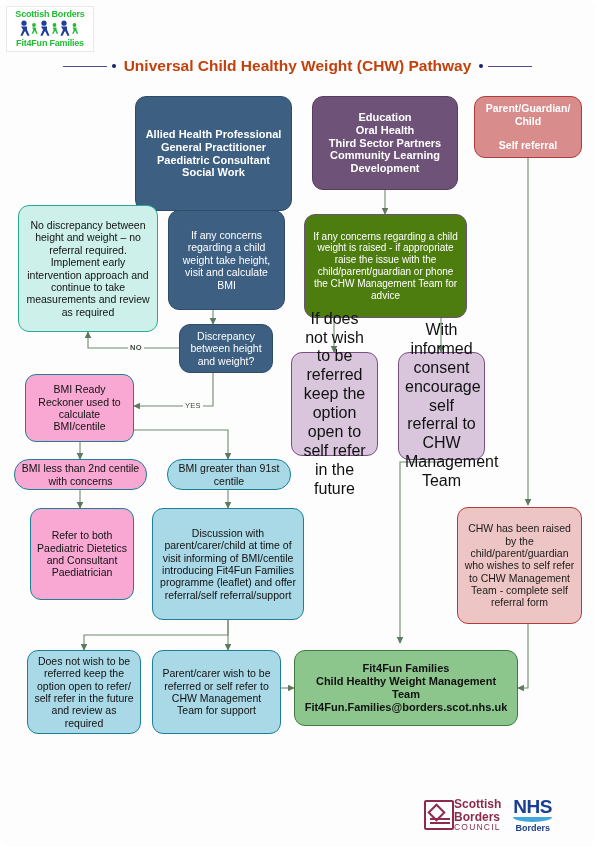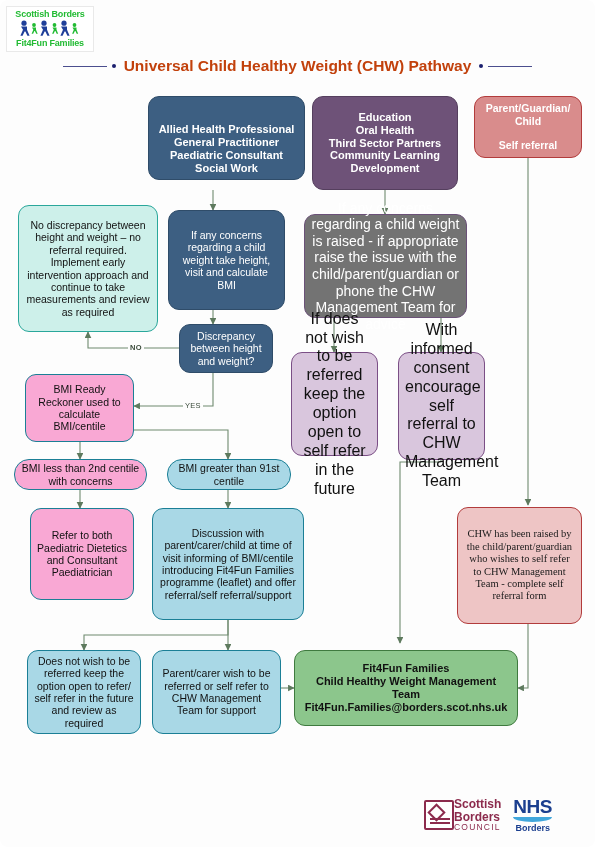--- a/index.html
+++ b/index.html
@@ -96,24 +96,24 @@
     font-size: 10.5px;
   }
   .n-purple {
     background: #6e5278;
     border: 1px solid #553f5e;
     color: #ffffff;
     font-weight: bold;
     font-size: 11px;
   }
   .n-purple-mid {
-    background: #737373;
+    background: #4d7c0f;
     border: 1px solid #6b5178;
     color: #ffffff;
-    font-size: 14px;
+    font-size: 10px;
   }
   .n-rose {
     background: #d98c8c;
     border: 1.4px solid #b23c3c;
     color: #ffffff;
     font-weight: bold;
     font-size: 10.5px;
   }
   .n-pink {
     background: #eec5c5;
@@ -280,21 +280,21 @@
       <path d="M281,688 L294,688"></path>
 
       <path d="M441,460 L441,462 L400,462 L400,643"></path>
 
       <path d="M528,158 L528,505"></path>
 
       <path d="M528,624 L528,688 L518,688"></path>
     </g>
   </svg>
 
-  <div class="node n-darkblue" style="left:148px; top:96px; width:157px; height:84px;align-items:flex-end;">
+  <div class="node n-darkblue" style="left:135px; top:96px; width:157px; height:115px;">
     <span>Allied Health Professional<br>General Practitioner<br>Paediatric Consultant<br>Social Work</span>
   </div>
 
   <div class="node n-purple" style="left:312px; top:96px; width:146px; height:94px;text-align:center;">
     <span>Education<br>Oral Health<br>Third Sector Partners<br>Community Learning<br>Development</span>
   </div>
 
   <div class="node n-rose" style="left:474px; top:96px; width:108px; height:62px;">
     <span>Parent/Guardian/<br>Child<br>&nbsp;<br>Self referral</span>
   </div>
@@ -339,21 +339,21 @@
   </div>
 
   <div class="node n-teal" style="left:30px; top:508px; width:104px; height:92px;">
     <span>Refer to both Paediatric Dietetics and Consultant Paediatrician</span>
   </div>
 
   <div class="node n-lightblue" style="left:152px; top:508px; width:152px; height:112px;">
     <span>Discussion with parent/carer/child at time of visit informing of BMI/centile introducing Fit4Fun Families programme (leaflet) and offer referral/self referral/support</span>
   </div>
 
-  <div class="node n-pink" style="left:457px; top:507px; width:125px; height:117px;font-family:Liberation Serif, serif;">
+  <div class="node n-pink" style="left:457px; top:507px; width:125px; height:117px;">
     <span>CHW has been raised by the child/parent/guardian who wishes to self refer to CHW Management Team - complete self referral form</span>
   </div>
 
   <div class="node n-lightblue" style="left:27px; top:650px; width:114px; height:84px;">
     <span>Does not wish to be referred keep the option open to refer/ self refer in the future and review as required</span>
   </div>
 
   <div class="node n-lightblue" style="left:152px; top:650px; width:129px; height:84px;">
     <span>Parent/carer wish to be referred or self refer to CHW Management Team for support</span>
   </div>

